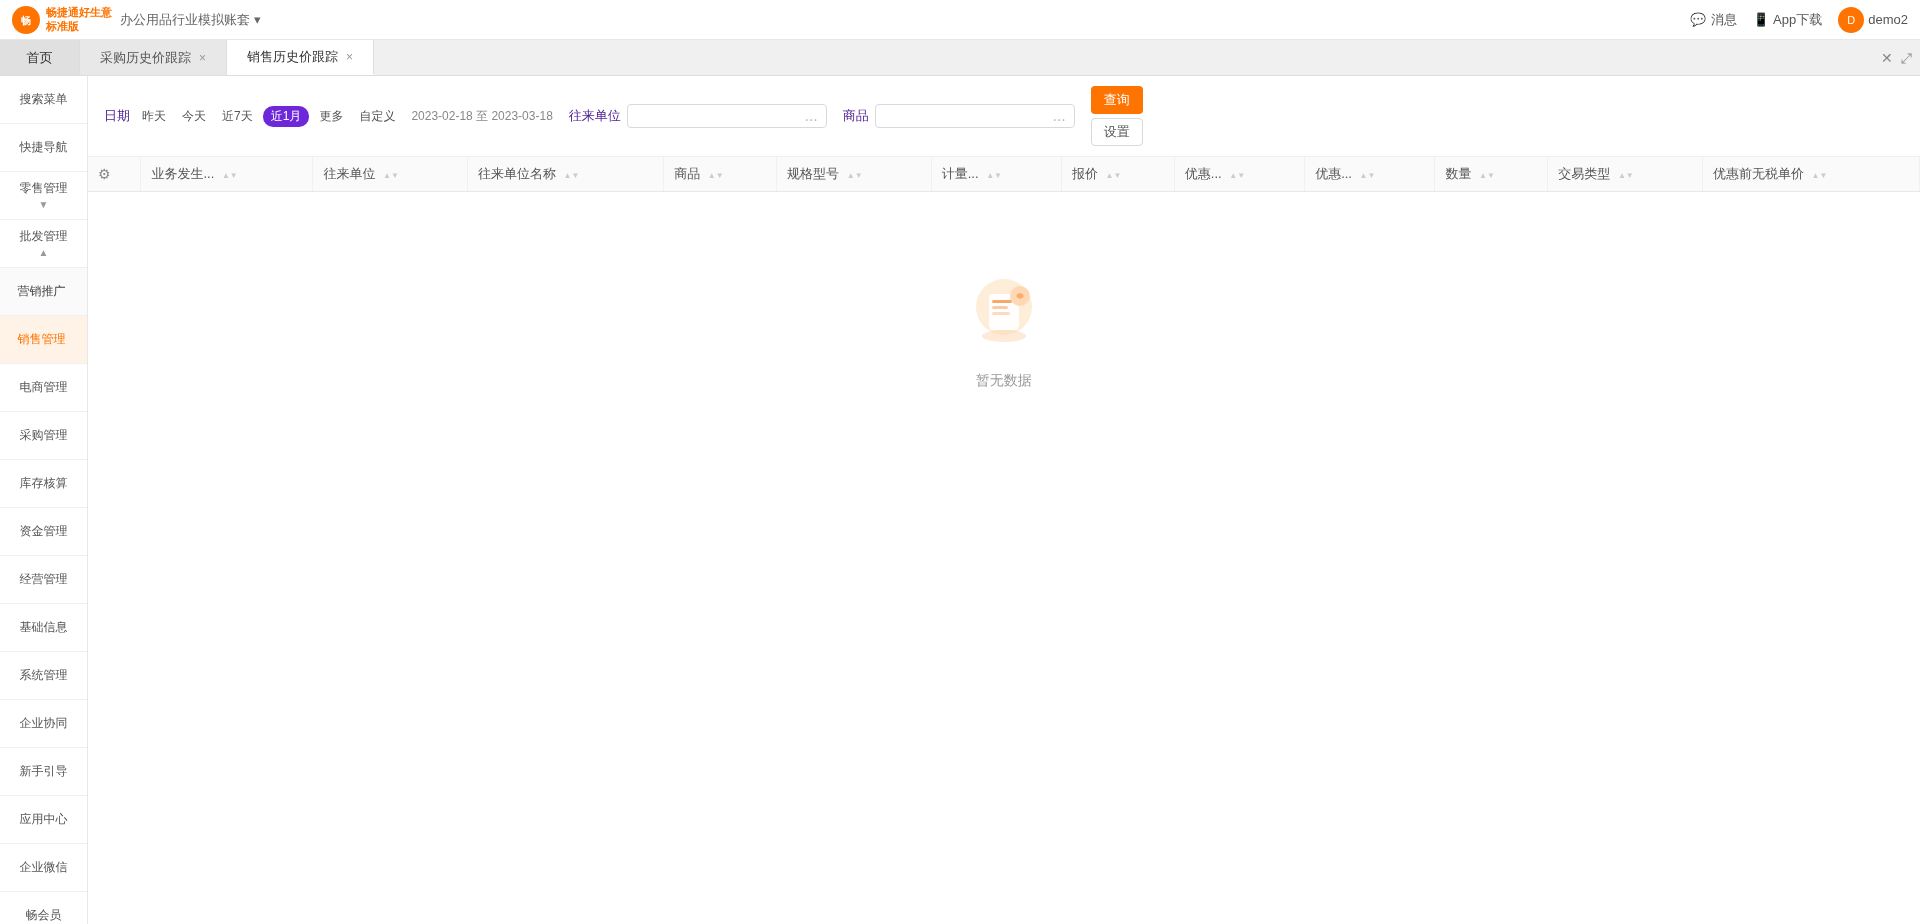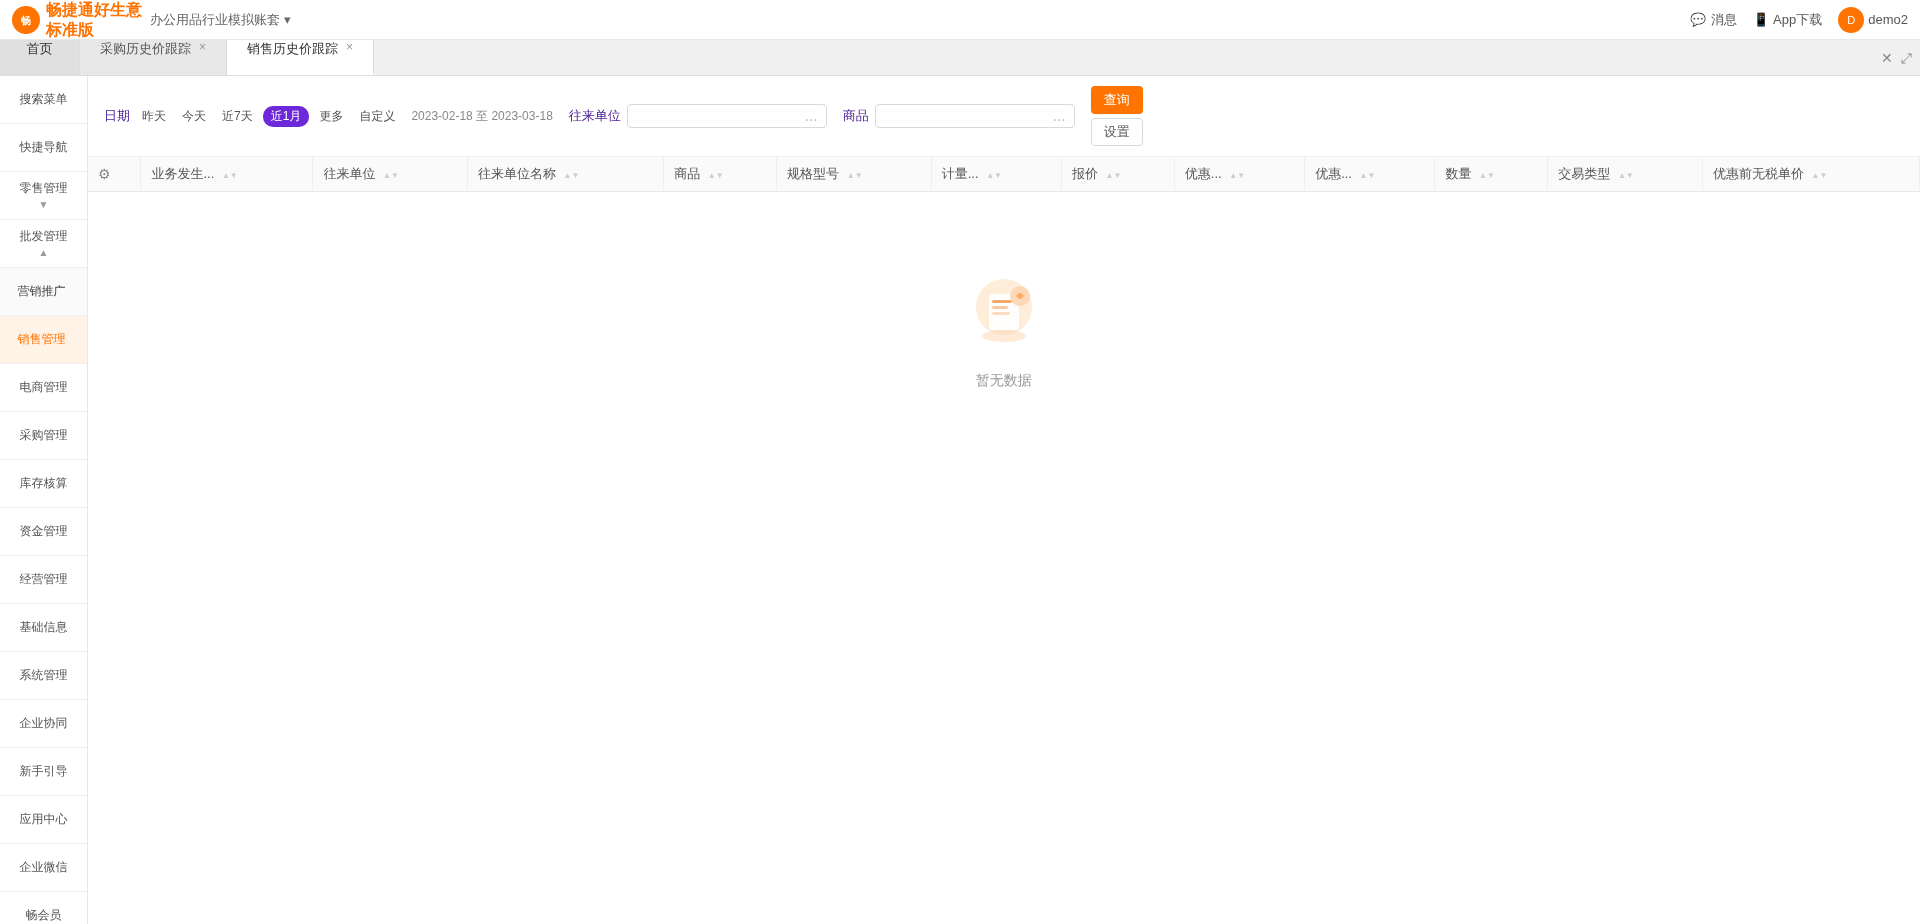--- a/index.html
+++ b/index.html
@@ -25,21 +25,21 @@
       display: flex;
       align-items: center;
       gap: 6px;
       cursor: pointer;
     }
     .logo-icon {
       width: 28px;
       height: 28px;
     }
     .logo-text {
-      font-size: 16px;
+      font-size: 11px;
       color: #ff7300;
       line-height: 1.2;
       font-weight: bold;
     }
     .header-dropdown {
       display: flex;
       align-items: center;
       gap: 4px;
       cursor: pointer;
       color: #666;
@@ -74,20 +74,21 @@
       height: 36px;
       background: #f0f0f0;
       display: flex;
       align-items: stretch;
       flex-shrink: 0;
       border-bottom: 1px solid #ddd;
       position: relative;
     }
     .tab-item {
       display: flex;
+      align-items: center;
       padding: 0 20px;
       cursor: pointer;
       font-size: 13px;
       color: #555;
       gap: 8px;
       border-right: 1px solid #ddd;
       background: #e8e8e8;
       min-width: 80px;
       justify-content: center;
     }

